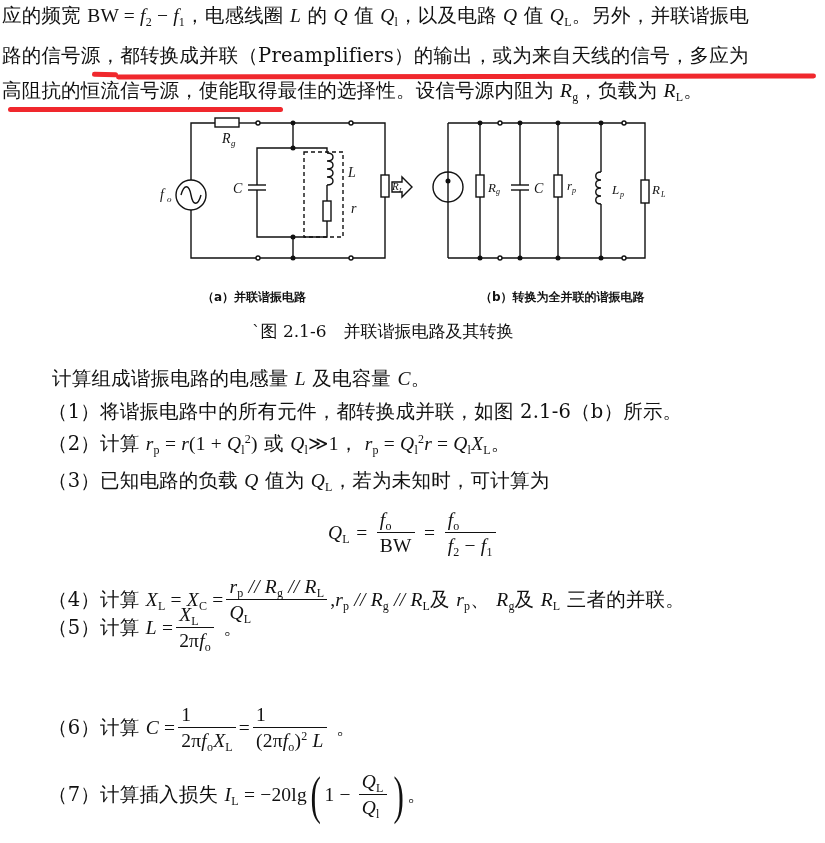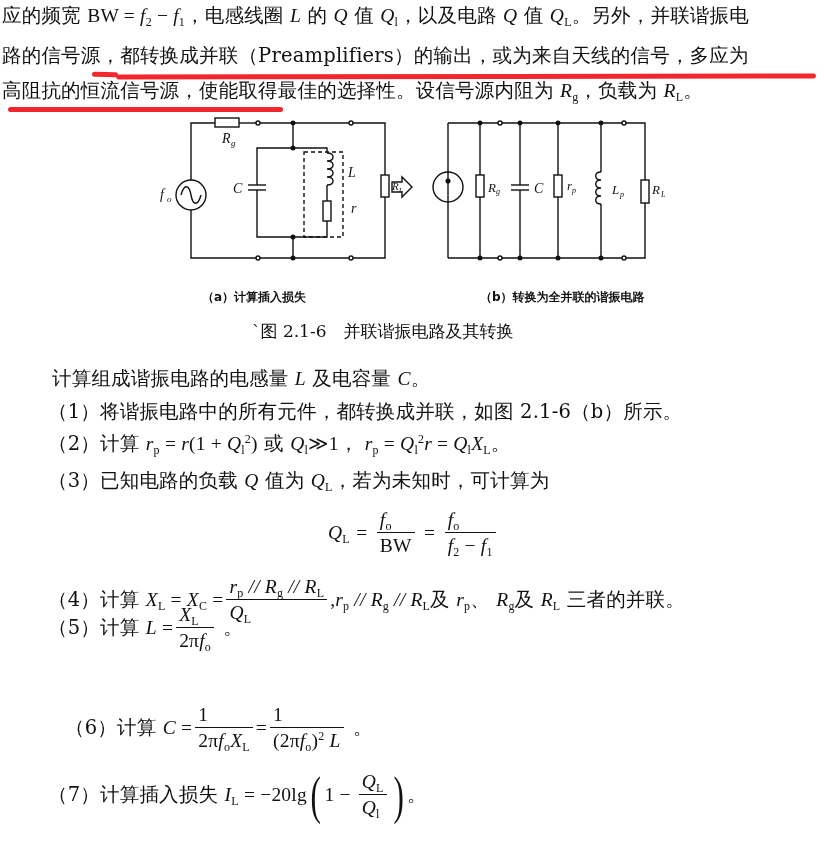--- a/index.html
+++ b/index.html
@@ -143,21 +143,21 @@
     <text x="534" y="193" font-size="14">C</text>
     <text x="567" y="190">r</text>
     <text x="572" y="193" font-size="8" font-style="normal">p</text>
     <text x="612" y="194">L</text>
     <text x="620" y="197" font-size="8" font-style="normal">p</text>
     <text x="652" y="194">R</text>
     <text x="661" y="197" font-size="8" font-style="normal">L</text>
   </g>
 </svg>
 
-<div class="cap-sub" style="left:202px;top:289px;">（a）计算插入损失</div>
+<div class="cap-sub" style="left:202px;top:289px;">（a）并联谐振电路</div>
 <div class="cap-sub" style="left:480px;top:289px;">（b）转换为全并联的谐振电路</div>
 <div class="fig-cap" style="left:252px;top:320px;">`图 2.1-6　并联谐振电路及其转换</div>
 
 <div class="line" style="top:367px;left:52px;">
   <span>计算组成谐振电路的电感量 </span><span class="it">L</span><span> 及电容量 </span><span class="it">C</span><span>。</span>
 </div>
 
 <div class="line" style="top:400px;left:48px;">
   <span>（1）将谐振电路中的所有元件，都转换成并联，如图 2.1-6（b）所示。</span>
 </div>
@@ -178,19 +178,19 @@
 </div>
 
 <div class="line" style="top:572px;left:48px;line-height:56px;">
   <span>（4）计算 </span><span class="it">X</span><sub class="rm">L</sub><span class="rm"> = </span><span class="it">X</span><sub class="rm">C</sub><span class="rm"> =</span><span class="frac"><span class="num"><span class="it">r</span><sub class="rm">p</sub><span class="it"> // </span><span class="it">R</span><sub class="rm">g</sub><span class="it"> // </span><span class="it">R</span><sub class="rm">L</sub></span><span class="den"><span class="it">Q</span><sub class="rm">L</sub></span></span><span class="rm">,</span><span class="it">r</span><sub class="rm">p</sub><span class="it"> // </span><span class="it">R</span><sub class="rm">g</sub><span class="it"> // </span><span class="it">R</span><sub class="rm">L</sub><span>及 </span><span class="it">r</span><sub class="rm">p</sub><span>、 </span><span class="it">R</span><sub class="rm">g</sub><span>及 </span><span class="it">R</span><sub class="rm">L</sub><span> 三者的并联。</span>
 </div>
 
 <div class="line" style="top:600px;left:48px;line-height:56px;">
   <span>（5）计算 </span><span class="it">L</span><span class="rm"> =</span><span class="frac"><span class="num"><span class="it">X</span><sub class="rm">L</sub></span><span class="den"><span class="rm">2π</span><span class="it">f</span><sub class="rm">o</sub></span></span><span> 。</span>
 </div>
 
-<div class="line" style="top:700px;left:48px;line-height:56px;margin-left:17px;">
+<div class="line" style="top:700px;left:48px;line-height:56px;">
   <span>（6）计算 </span><span class="it">C</span><span class="rm"> =</span><span class="frac"><span class="num rm">1</span><span class="den"><span class="rm">2π</span><span class="it">f</span><sub class="rm">o</sub><span class="it">X</span><sub class="rm">L</sub></span></span><span class="rm">=</span><span class="frac"><span class="num rm">1</span><span class="den"><span class="rm">(2π</span><span class="it">f</span><sub class="rm">o</sub><span class="rm">)</span><sup class="rm">2</sup><span class="it"> L</span></span></span><span> 。</span>
 </div>
 
 <div class="line" style="top:765px;left:48px;line-height:60px;">
   <span>（7）计算插入损失 </span><span class="it">I</span><sub class="rm">L</sub><span class="rm"> = −20lg</span><span class="paren">(</span><span class="rm">1 − </span><span class="frac"><span class="num"><span class="it">Q</span><sub class="rm">L</sub></span><span class="den"><span class="it">Q</span><sub class="rm">l</sub></span></span><span class="paren">)</span><span>。</span>
 </div>
 
 </body></html>

